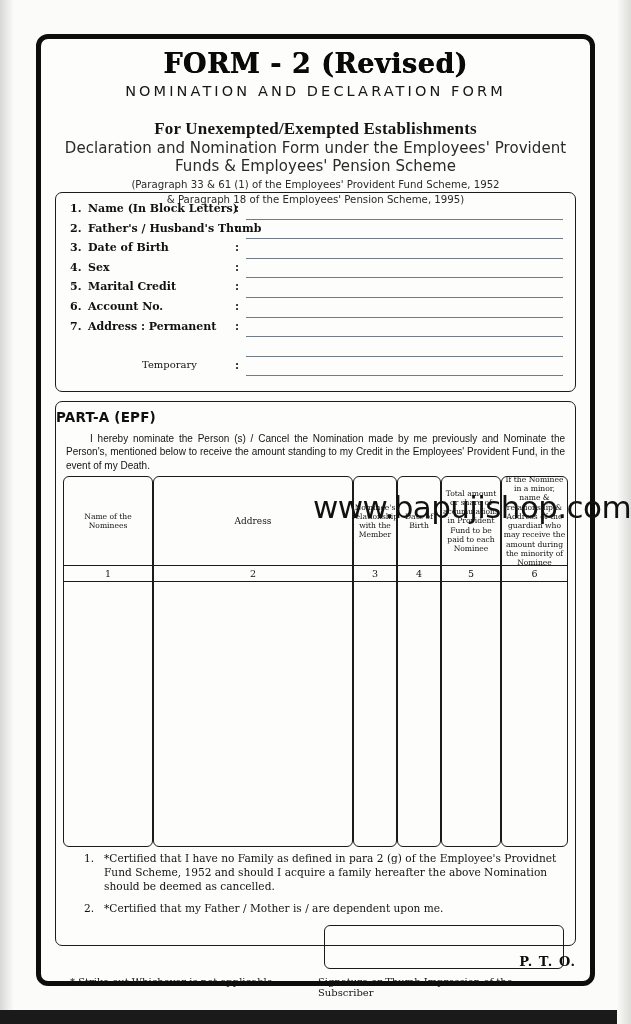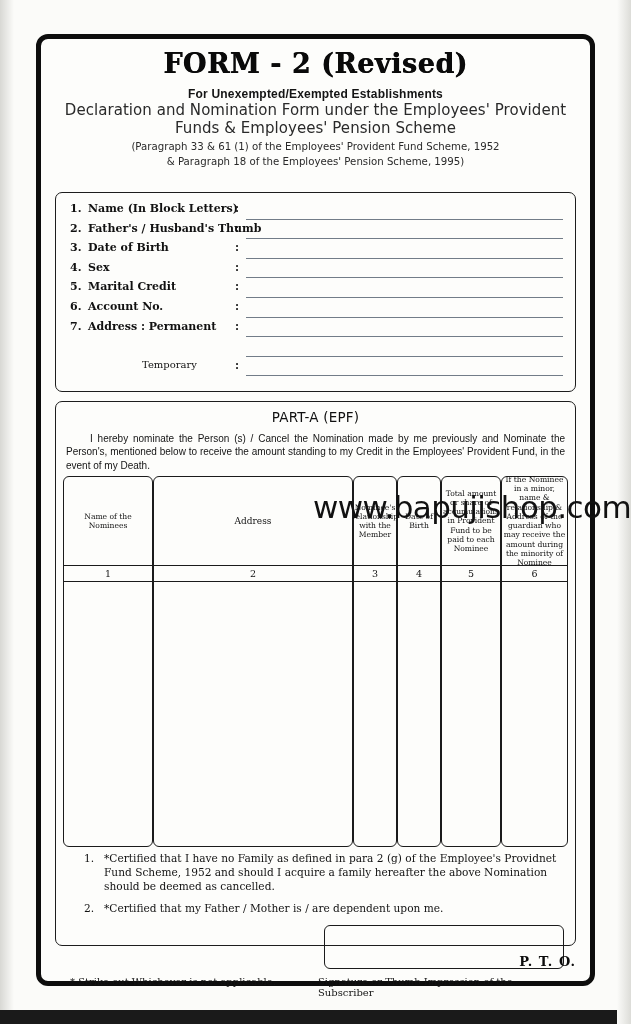--- a/index.html
+++ b/index.html
@@ -62,25 +62,25 @@
     text-shadow: 0.5px 0 0 #0a0a0a;
   }
   #form-subtitle {
     font-family: "DejaVu Sans", sans-serif;
     font-size: 14.5px;
     letter-spacing: 3.1px;
     color: #161616;
     margin-top: 5px;
   }
   #form-estab {
-    font-family: Liberation Sans, sans-serif;
-    font-weight: bold;
-    font-size: 12px;
+    font-family: Liberation Serif, serif;
+    font-weight: bold;
+    font-size: 17px;
     color: #141414;
-    margin-top: 9px;
+    margin-top: 20px;
     letter-spacing: 0.2px;
   }
   #decl-line {
     font-family: "DejaVu Sans", sans-serif;
     font-size: 15px;
     color: #2a2a2a;
     letter-spacing: 0.05px;
   }
   .para-line {
     font-family: "DejaVu Sans", sans-serif;
@@ -144,23 +144,22 @@
 
   
   #parta-box {
     position: absolute;
     left: 14px; top: 362px;
     width: 521px; height: 545px;
     border: 1.4px solid #1d1d1d;
     border-radius: 7px;
   }
   #parta-title {
-    text-align: center;
     font-family: "DejaVu Sans", sans-serif;
-    font-weight: normal;
+    font-weight: bold;
     font-size: 13.5px;
     color: #101010;
     padding-top: 7px;
     letter-spacing: 0.2px;
   }
   #parta-decl {
     font-family: Liberation Sans, sans-serif;
     font-size: 10px;
     line-height: 1.33;
     color: #141414;
@@ -295,20 +294,21 @@
 </style>
 </head>
 <body>
 
 <div id="page">
 
   <div id="outer-frame">
 
     <div id="header">
       <div id="form-title">FORM - 2 (Revised)</div>
+      <div id="form-subtitle">NOMINATION AND DECLARATION FORM</div>
       <div id="form-estab">For Unexempted/Exempted Establishments</div>
       <div id="decl-line">Declaration and Nomination Form under the Employees' Provident Funds &amp; Employees' Pension Scheme</div>
       <div class="para-line">(Paragraph 33 &amp; 61 (1) of the Employees' Provident Fund Scheme, 1952</div>
       <div class="para-line">&amp; Paragraph 18 of the Employees' Pension Scheme, 1995)</div>
     </div>
 
     <div id="details-box">
 
       <div class="field-row">
         <span class="field-num">1.</span>

